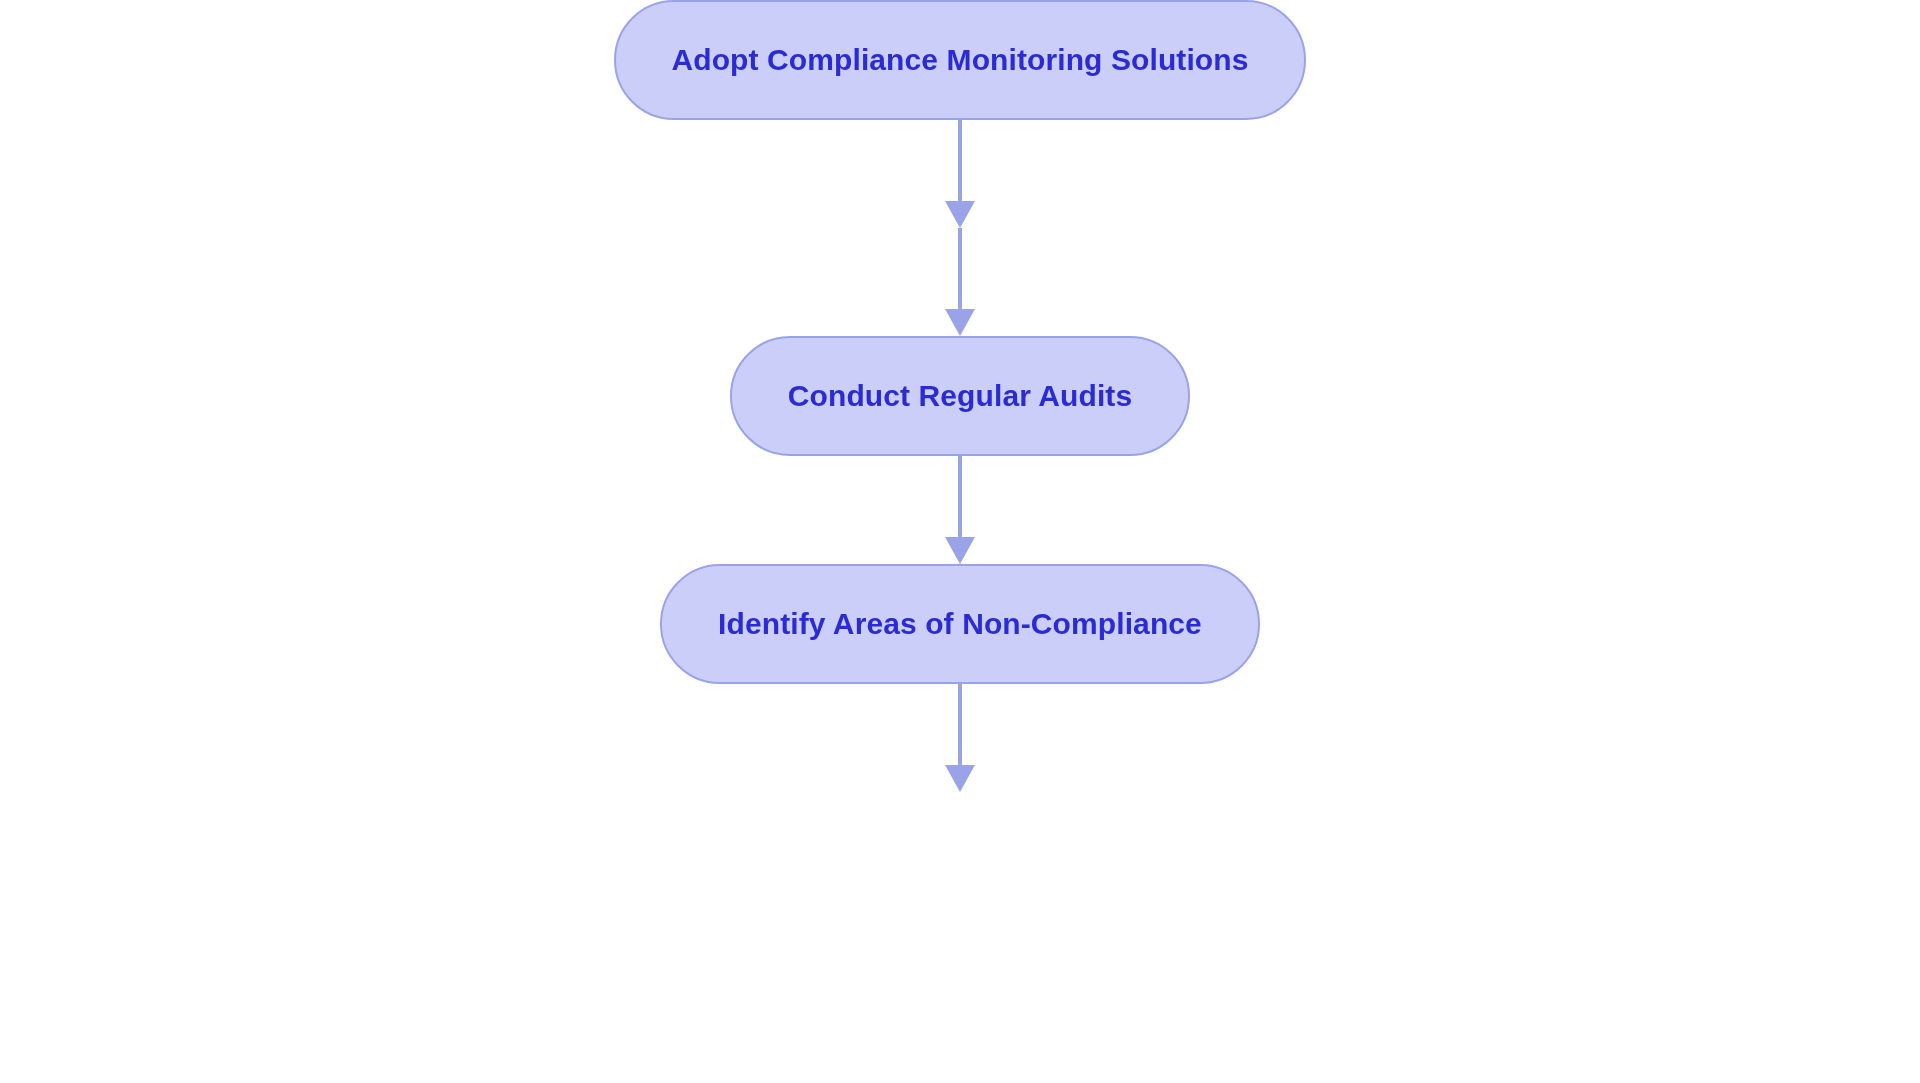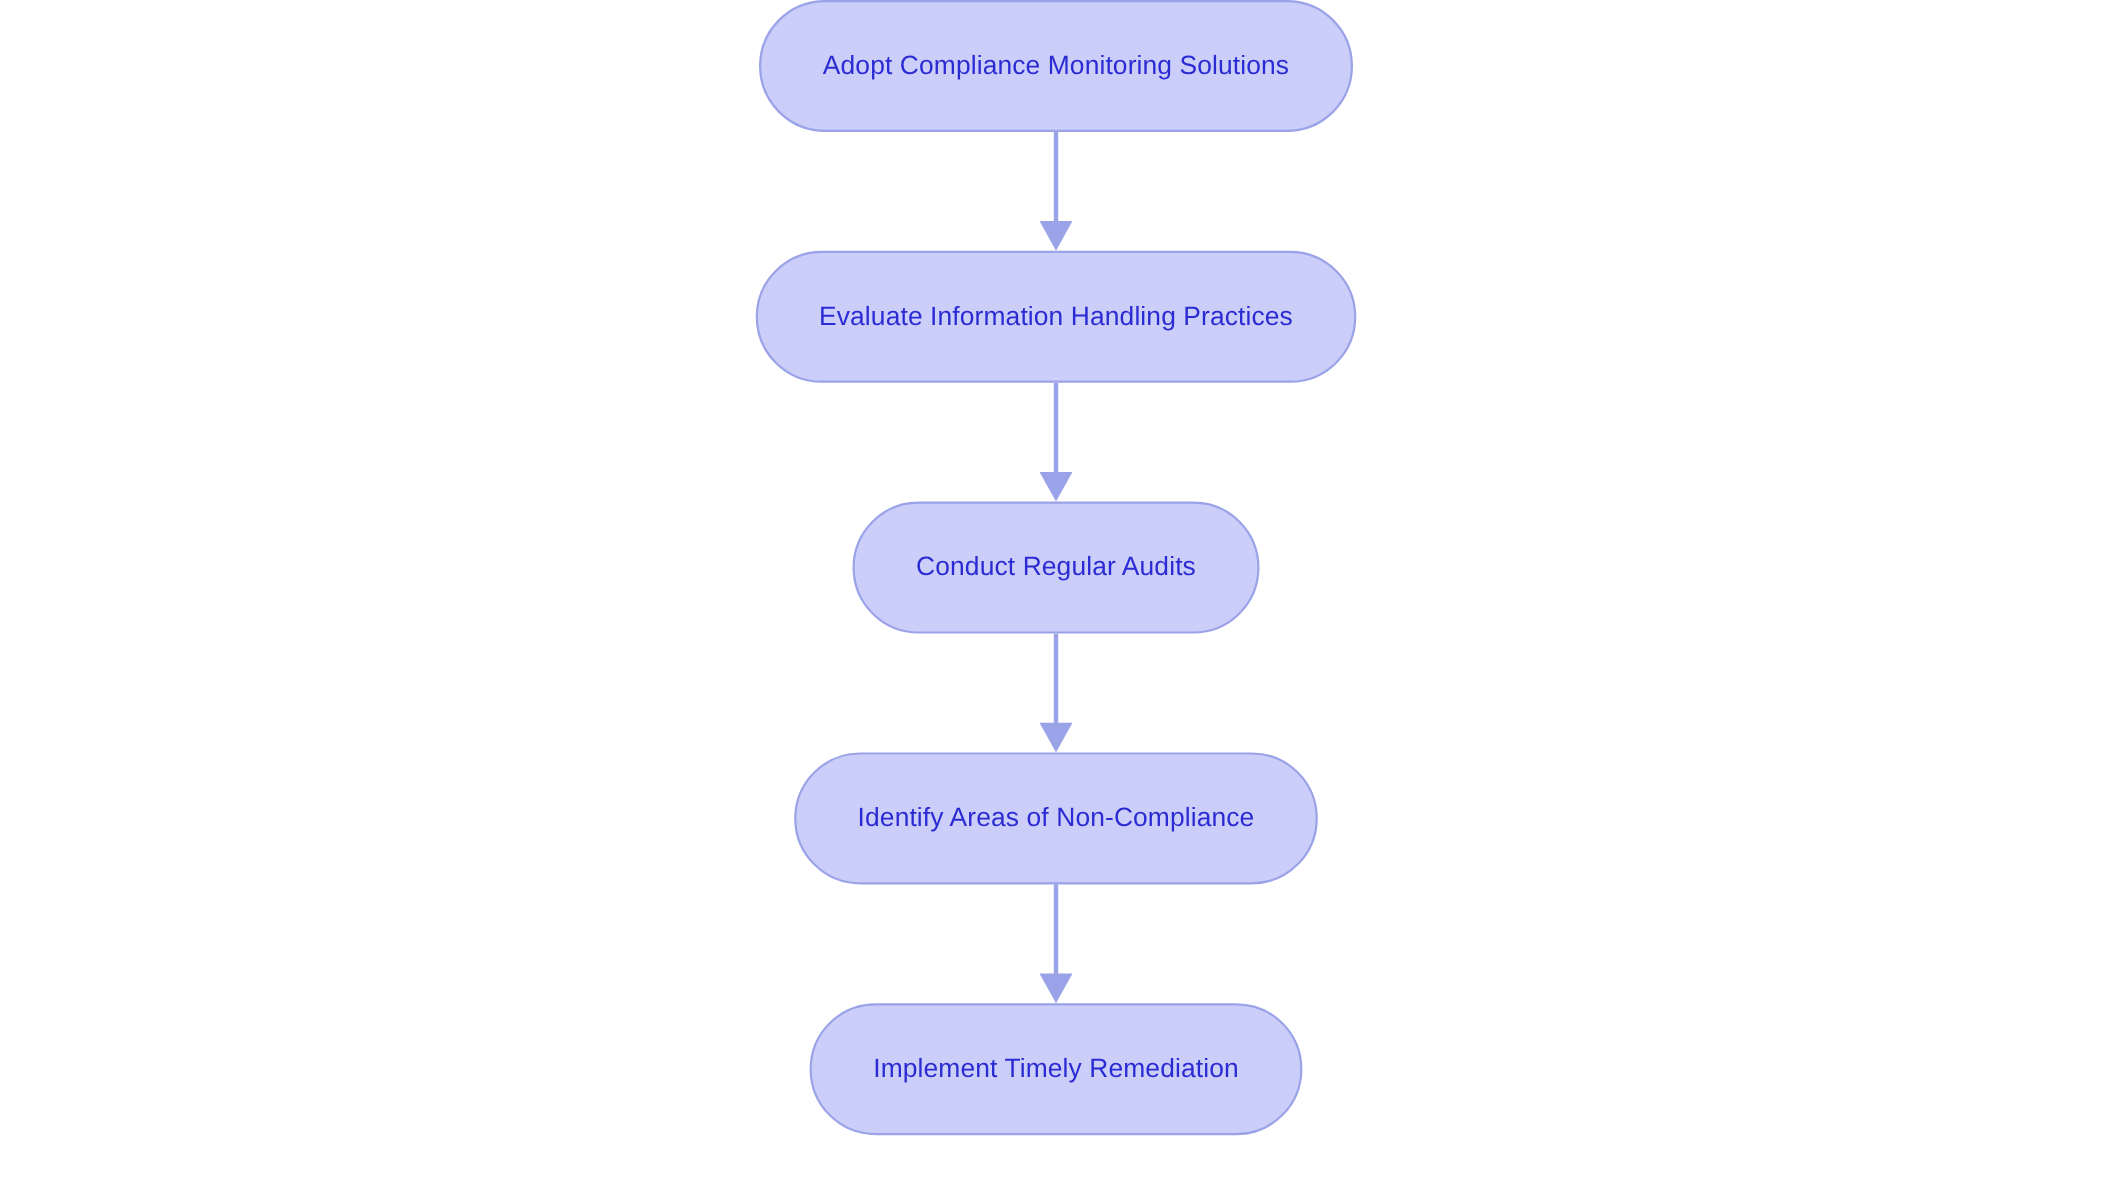--- a/index.html
+++ b/index.html
@@ -35,22 +35,22 @@
     background: #cccefa;
     border: 2px solid #9ba3e8;
     display: flex;
     align-items: center;
     justify-content: center;
     padding: 0 56px;
     white-space: nowrap;
   }
   .node-label {
     font-family: "Liberation Sans", sans-serif;
-    font-size: 24px;
-    font-weight: 400;
+    font-size: 30px;
+    font-weight: 700;
     color: #2b2bd4;
     letter-spacing: 0.1px;
     line-height: 1;
   }
   .connector {
     position: relative;
     width: 30px;
     height: 108px;
     display: flex;
     flex-direction: column;
@@ -79,23 +79,20 @@
 
     <div class="node" style="background: rgb(204, 206, 250); border-color: rgb(155, 163, 232);">
       <span class="node-label" style="color: rgb(43, 43, 212);">Adopt Compliance Monitoring Solutions</span>
     </div>
 
     <div class="connector">
       <div class="connector-line" style="background: rgb(155, 163, 232);"></div>
       <div class="connector-head" style="border-top-color: rgb(155, 163, 232);"></div>
     </div>
 
-    <div class="node" style="background: rgb(204, 206, 250); border-color: rgb(155, 163, 232);">
-      <span class="node-label" style="color: rgb(43, 43, 212);">Evaluate Information Handling Practices</span>
-    </div>
 
     <div class="connector">
       <div class="connector-line" style="background: rgb(155, 163, 232);"></div>
       <div class="connector-head" style="border-top-color: rgb(155, 163, 232);"></div>
     </div>
 
     <div class="node" style="background: rgb(204, 206, 250); border-color: rgb(155, 163, 232); justify-content: flex-end;">
       <span class="node-label" style="color: rgb(43, 43, 212);">Conduct Regular Audits</span>
     </div>
 
@@ -106,18 +103,15 @@
 
     <div class="node" style="background: rgb(204, 206, 250); border-color: rgb(155, 163, 232);">
       <span class="node-label" style="color: rgb(43, 43, 212); text-align: right;">Identify Areas of Non-Compliance</span>
     </div>
 
     <div class="connector">
       <div class="connector-line" style="background: rgb(155, 163, 232);"></div>
       <div class="connector-head" style="border-top-color: rgb(155, 163, 232);"></div>
     </div>
 
-    <div class="node" style="background: rgb(204, 206, 250); border-color: rgb(155, 163, 232);">
-      <span class="node-label" style="color: rgb(43, 43, 212);">Implement Timely Remediation</span>
-    </div>
 
   </div>
 </div>
 
 </body></html>

